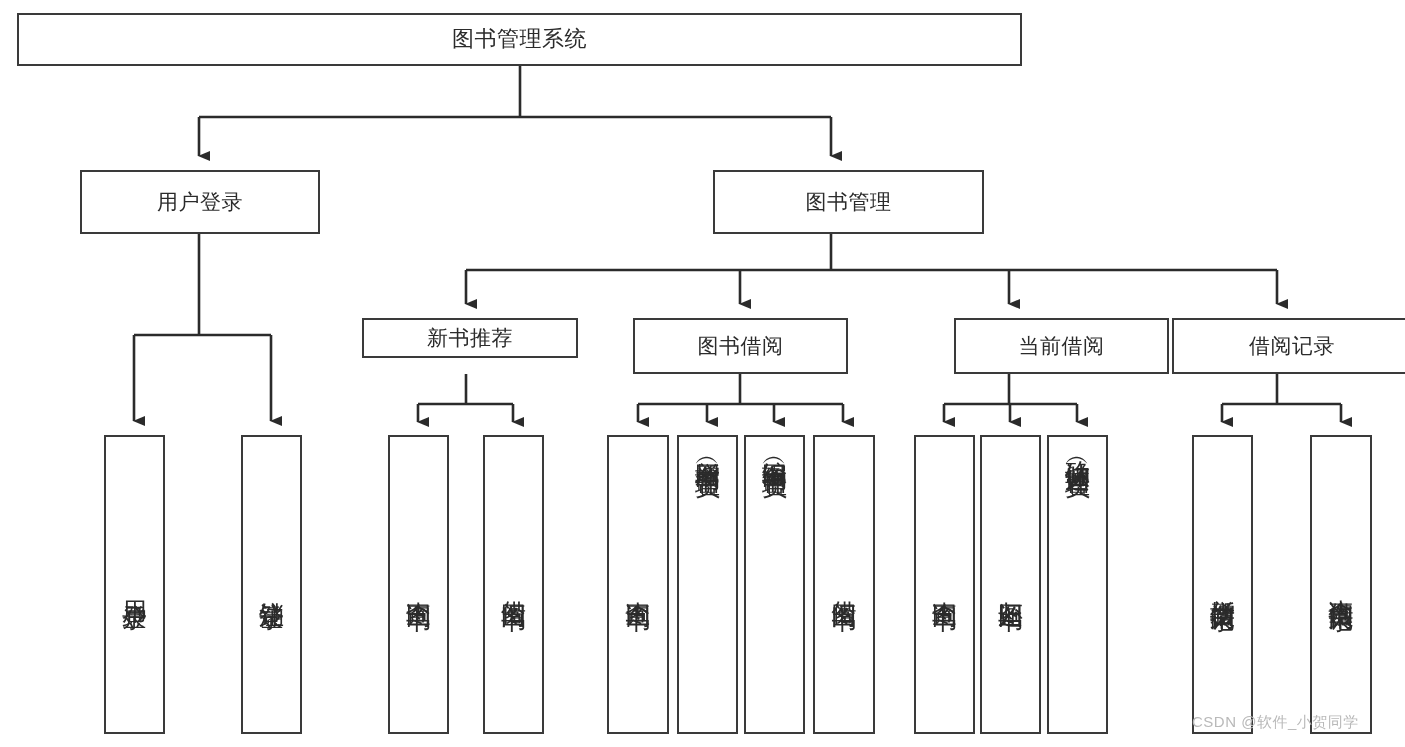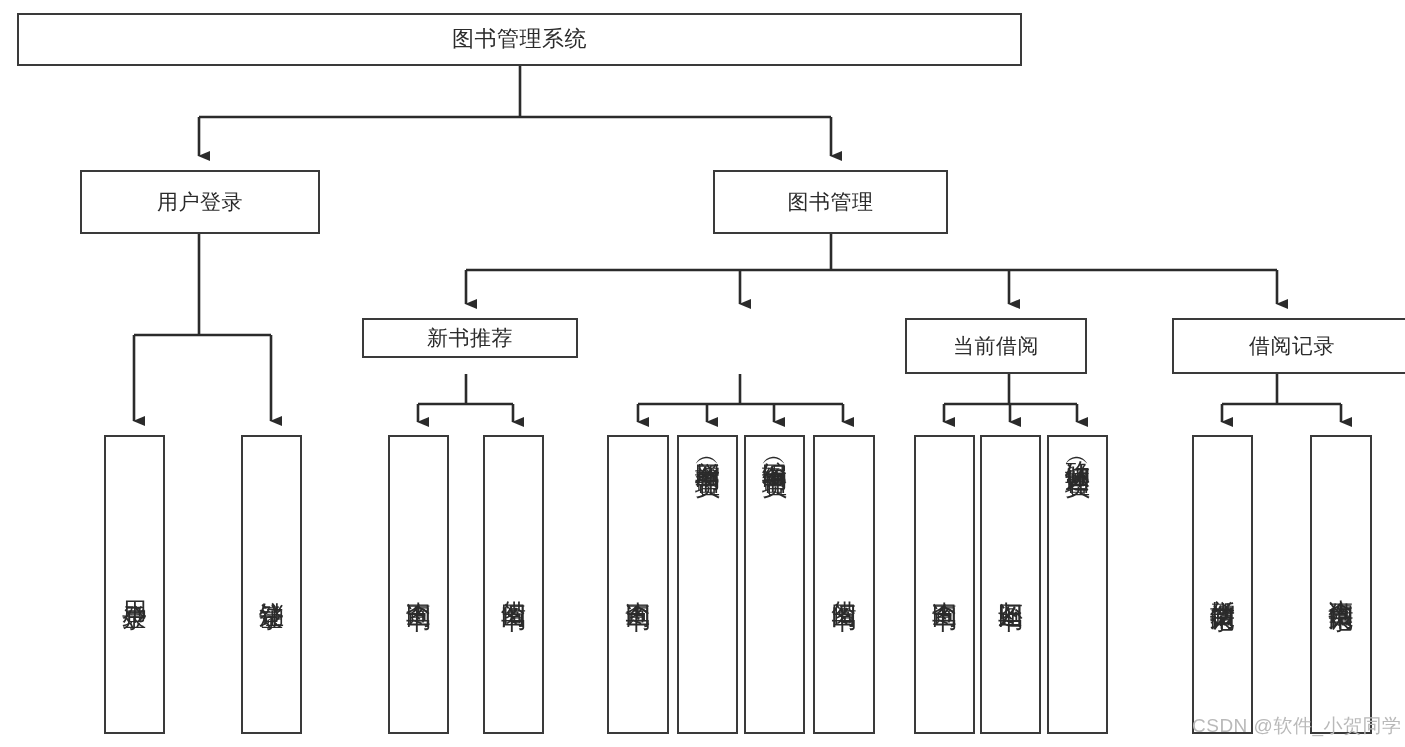--- a/index.html
+++ b/index.html
@@ -64,21 +64,21 @@
     letter-spacing: 2px;
     white-space: nowrap;
   }
   
   .node.v.center {
     align-items: center;
     padding-top: 0;
   }
   .watermark {
     position: absolute;
-    font-size: 19px;
+    font-size: 15px;
     color: #b9b9b9;
     white-space: nowrap;
     letter-spacing: 0.5px;
     font-family: "Liberation Sans", "DejaVu Sans", sans-serif;
   }
 </style>
 </head>
 <body>
 
 <div id="canvas">
@@ -133,28 +133,31 @@
     </g>
   </svg>
 
   <div class="node h root" style="left:17px; top:13px; width:1005px; height:53px;">
     <span class="label">图书管理系统</span>
   </div>
 
   <div class="node h" style="left:80px; top:170px; width:240px; height:64px;">
     <span class="label">用户登录</span>
   </div>
-  <div class="node h" style="left:713px; top:170px; width:235px; height:64px;align-items:center;">
+  <div class="node h" style="left:713px; top:170px; width:271px; height:64px;align-items:center;">
     <span class="label">图书管理</span>
   </div>
 
   <div class="node h" style="left:362px; top:318px; width:216px; height:40px;">
     <span class="label">新书推荐</span>
   </div>
-  <div class="node h" style="left:905px; top:318px; width:182px; height:56px;">
+  <div class="node h" style="left:633px; top:318px; width:215px; height:56px;">
+    <span class="label">图书借阅</span>
+  </div>
+  <div class="node h" style="left:954px; top:318px; width:215px; height:56px;">
     <span class="label">当前借阅</span>
   </div>
   <div class="node h" style="left:1172px; top:318px; width:240px; height:56px;">
     <span class="label">借阅记录</span>
   </div>
 
   <div class="node v center" style="left:104px; top:435px; width:61px; height:299px;">
     <span class="label">用户登录</span>
   </div>
   <div class="node v center" style="left:241px; top:435px; width:61px; height:299px;">

